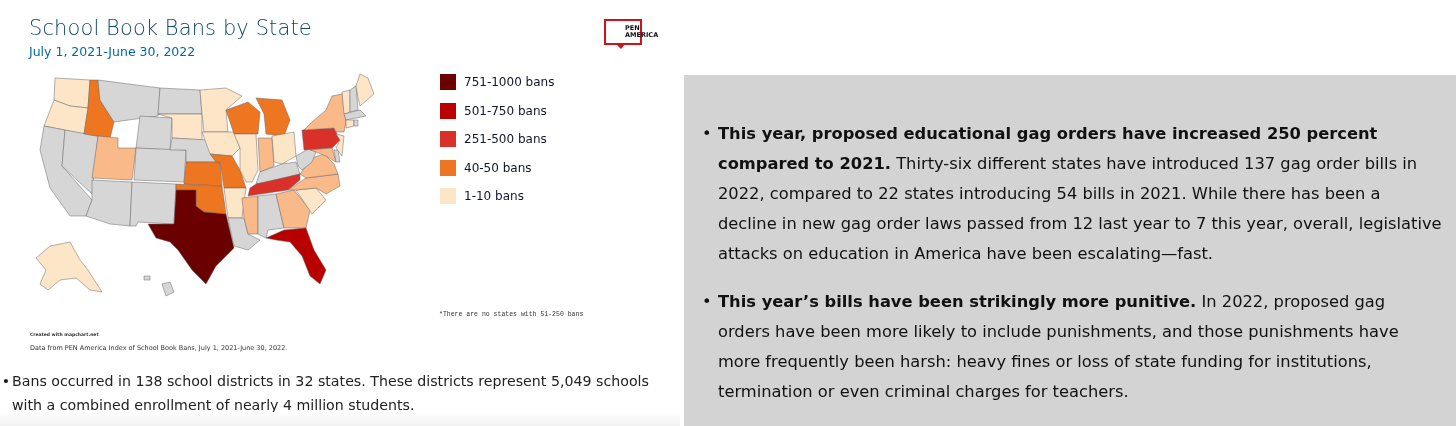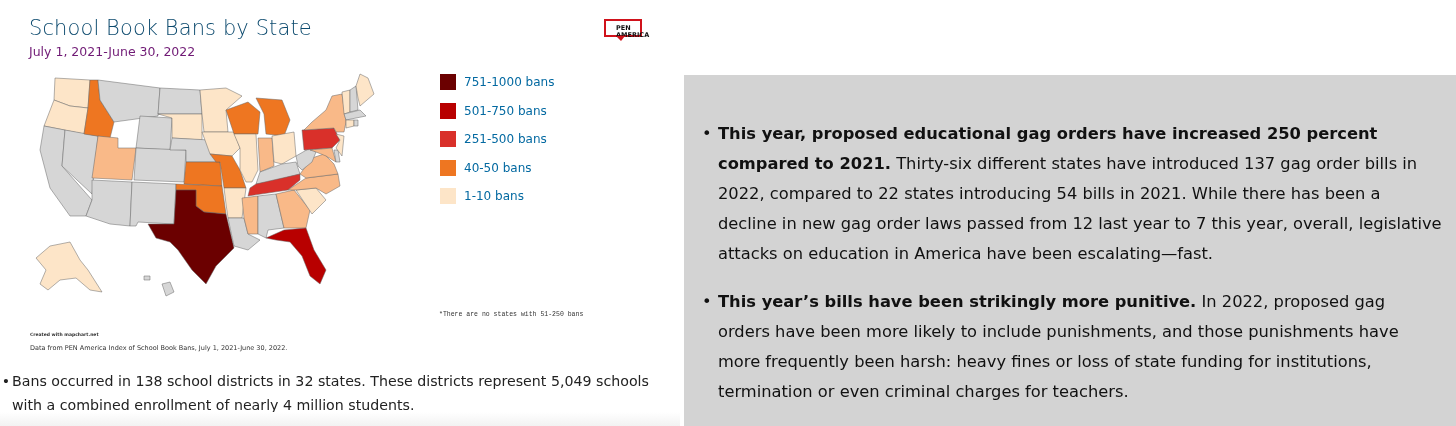--- a/index.html
+++ b/index.html
@@ -1,26 +1,26 @@
 <!DOCTYPE html>
 <html><head>
 <meta charset="utf-8">
 <style>
   html,body{margin:0;padding:0;}
   body{width:1456px;height:426px;background:#ffffff;position:relative;overflow:hidden;font-family:"Liberation Sans",sans-serif;}
   .left{position:absolute;left:0;top:0;width:680px;height:426px;background:#fff;}
   .title{position:absolute;left:29px;top:16px;font-size:21px;color:#0c4a6e;font-family:"DejaVu Sans",sans-serif;font-weight:300;letter-spacing:0.1px;}
-  .subtitle{position:absolute;left:29px;top:44px;font-size:12.5px;color:#701a75;font-family:"DejaVu Sans",sans-serif;}
-  .logo{position:absolute;left:604px;top:19px;width:38px;height:18px;border:2.5px solid #d0121b;box-sizing:border-box;font-family:"DejaVu Sans",sans-serif;font-weight:bold;font-size:6.5px;line-height:7px;color:#111;padding:4px 0 0 10px;}
+  .subtitle{position:absolute;left:29px;top:44px;font-size:12.5px;color:#0369a1;font-family:"DejaVu Sans",sans-serif;}
+  .logo{position:absolute;left:604px;top:19px;width:38px;height:26px;border:2.5px solid #d0121b;box-sizing:border-box;font-family:"DejaVu Sans",sans-serif;font-weight:bold;font-size:6.5px;line-height:7px;color:#111;padding:4px 0 0 19px;}
   .logo:after{content:"";position:absolute;left:10px;bottom:-6px;width:0;height:0;border-left:5px solid transparent;border-right:4px solid transparent;border-top:5px solid #d0121b;}
   .map{position:absolute;left:20px;top:70px;width:395px;height:230px;}
   .legend{position:absolute;left:440px;top:68px;}
   .leg-row{display:flex;align-items:center;height:28.5px;}
   .swatch{width:16px;height:16px;box-sizing:border-box;margin-right:8px;}
-  .leg-label{font-size:12px;color:#0369a1;font-family:"DejaVu Sans",sans-serif;}
+  .leg-label{font-size:12px;color:#0f172a;font-family:"DejaVu Sans",sans-serif;}
   .source{position:absolute;left:30px;top:311px;font-size:6.5px;color:#333;font-family:"DejaVu Sans",sans-serif;margin-top:33px;}
   .created{position:absolute;left:30px;top:332px;font-size:4.5px;color:#333;font-weight:bold;font-family:"DejaVu Sans",sans-serif;}
   .footnote{position:absolute;left:439px;top:311px;font-size:6.5px;color:#333;font-family:Liberation Mono, monospace;}
   .bottom-text{position:absolute;left:0;top:369px;width:680px;font-size:14.2px;line-height:24px;color:#222;font-family:"DejaVu Sans",sans-serif;}
   .bottom-text .row{display:flex;}
   .bullet{width:12px;flex:0 0 12px;text-align:center;}
   .fade{position:absolute;left:0;top:412px;width:680px;height:14px;background:linear-gradient(#ffffff,#f2f2f2);}
   .panel{position:absolute;left:684px;top:75px;width:772px;height:351px;background:#d3d3d3;}
   .panel ul{list-style:none;margin:0;padding:0;position:absolute;left:18px;top:44px;width:740px;}
   .panel li{display:flex;font-size:16.3px;line-height:30px;color:#111;font-family:"DejaVu Sans",sans-serif;margin-bottom:18px;}

